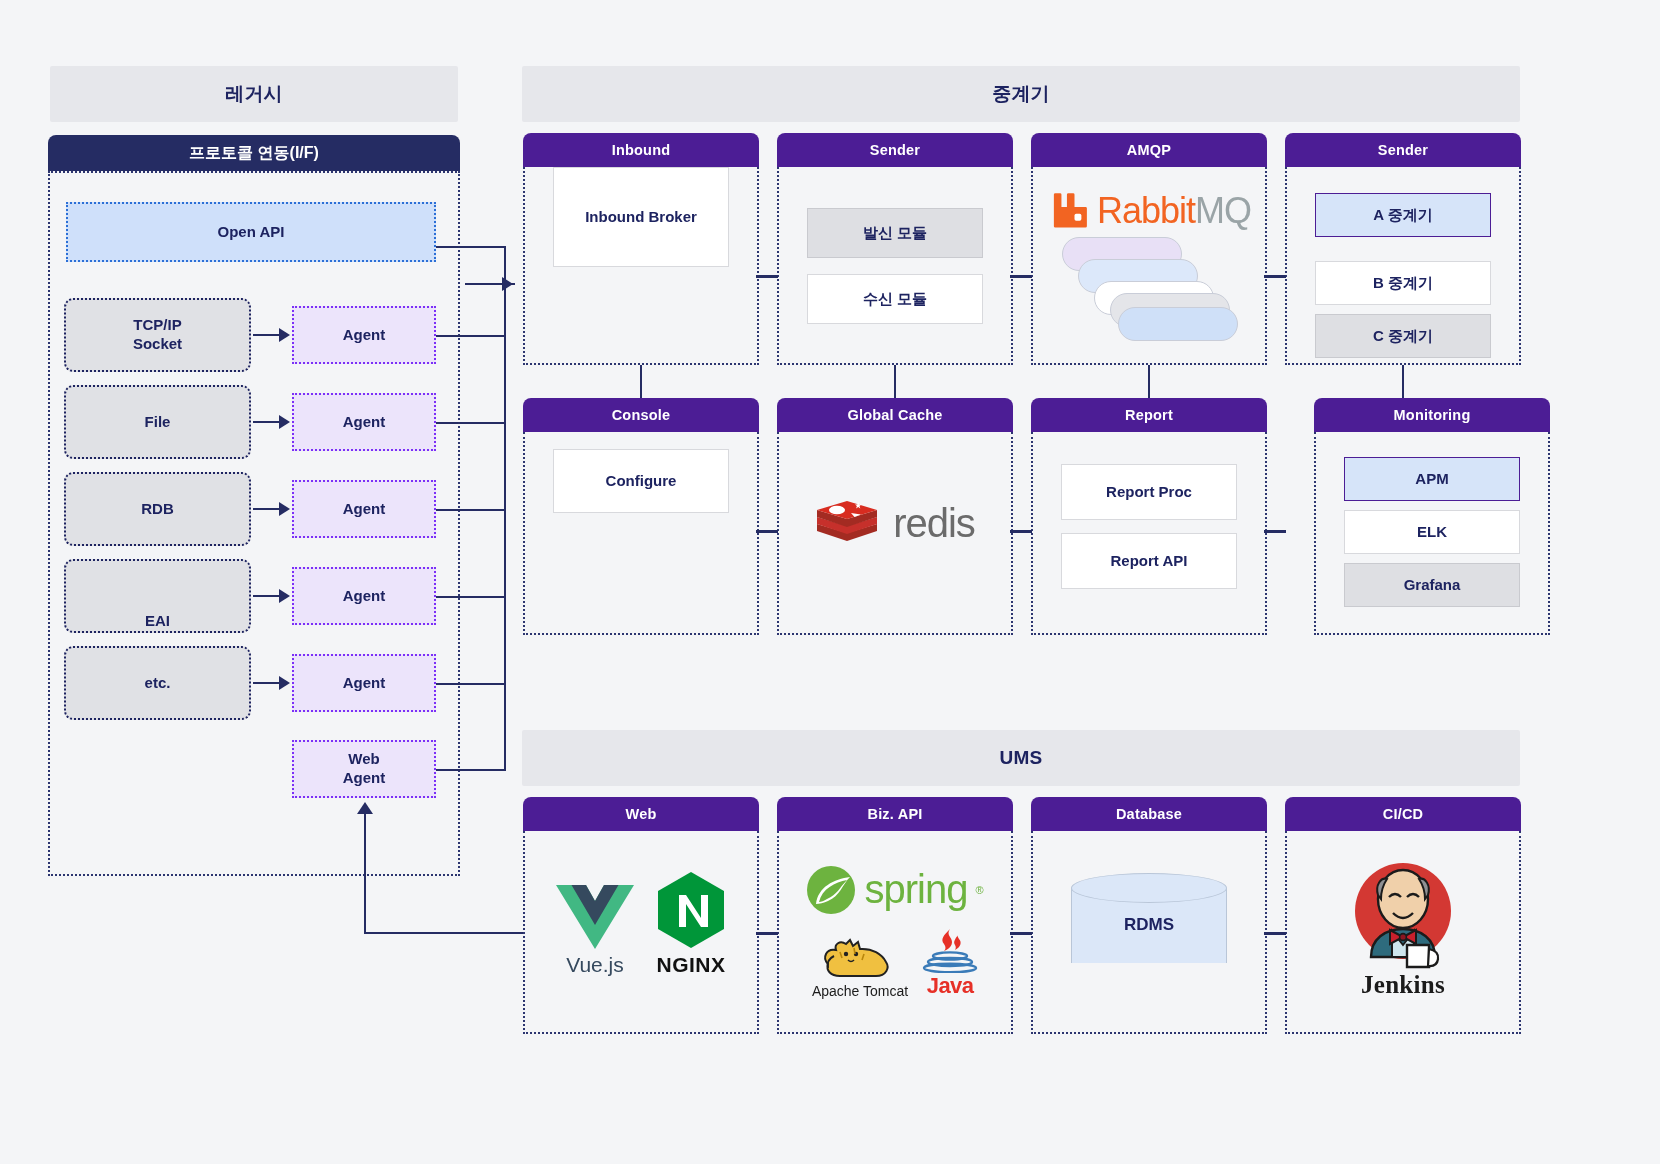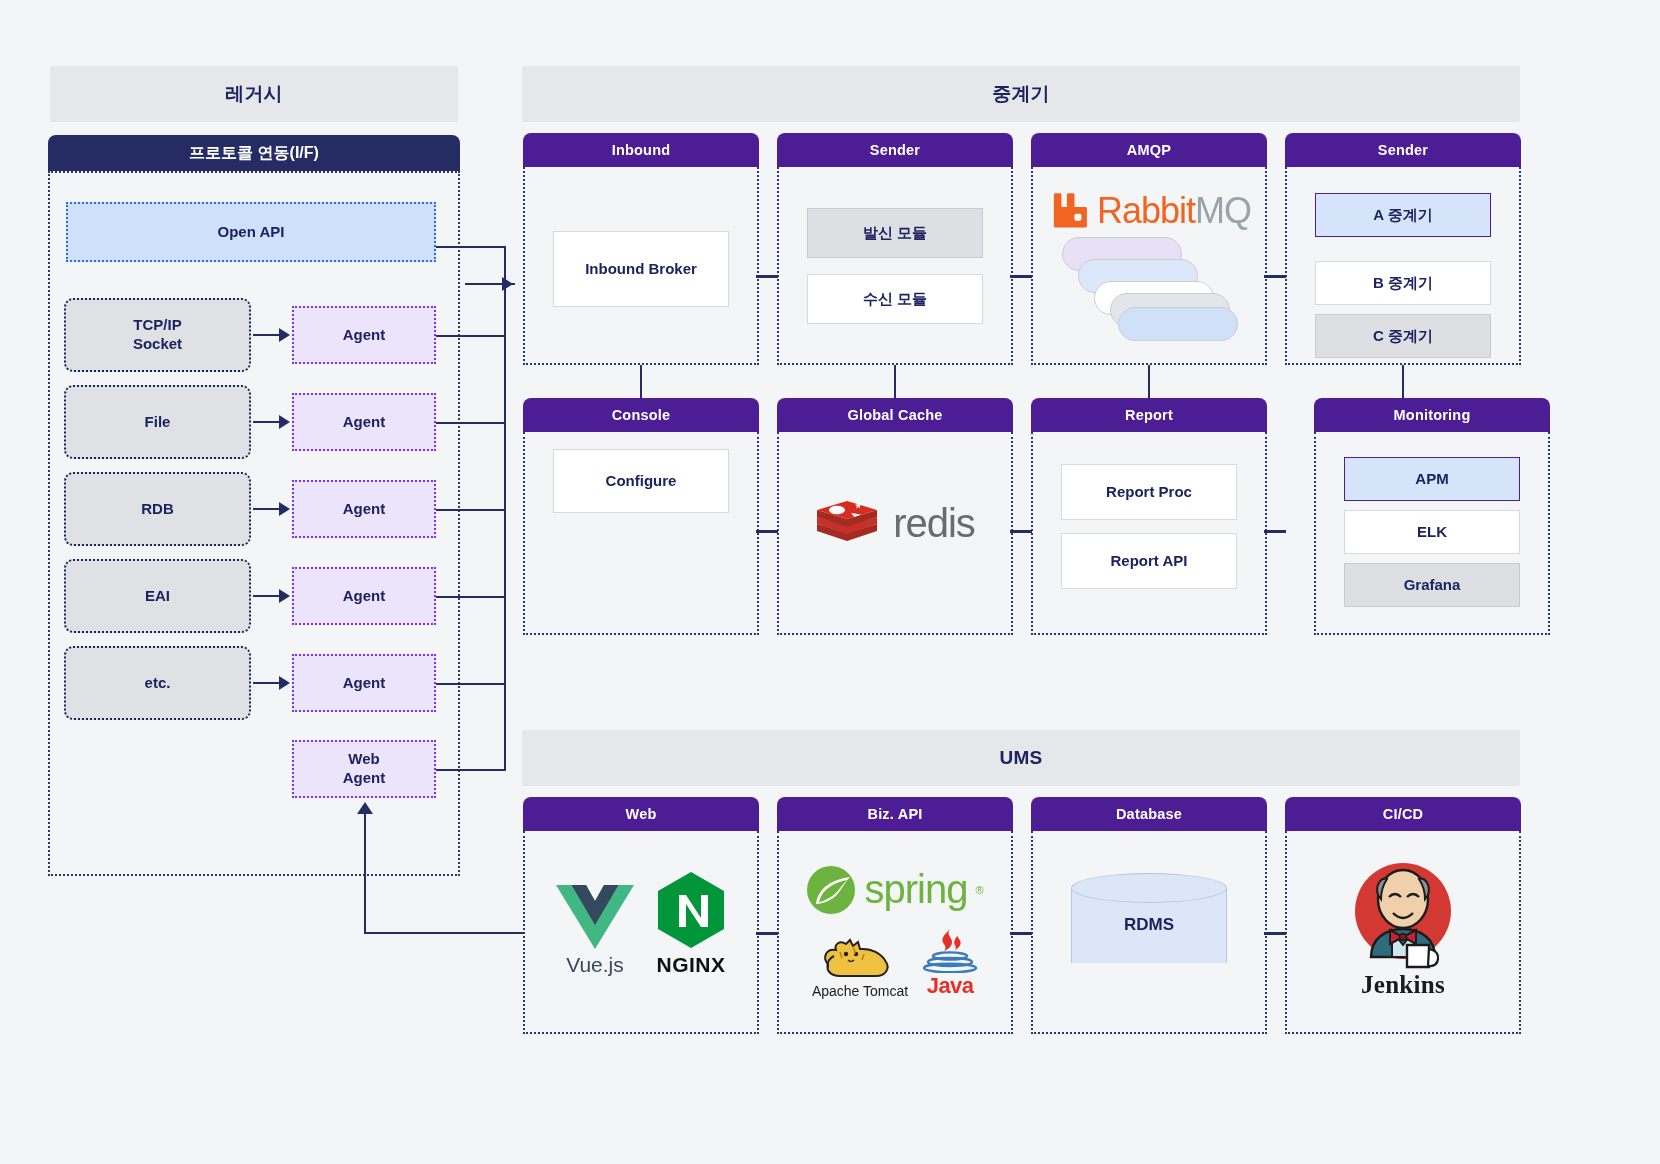--- a/index.html
+++ b/index.html
@@ -187,21 +187,21 @@
     <span>Agent</span>
   </div>
 
   <div class="node dotted-grey" style="position:absolute; left:64px; top:472px; width:187px; height:74px;">
     <span>RDB</span>
   </div>
   <div class="node dotted-violet" style="position:absolute; left:292px; top:480px; width:144px; height:58px;">
     <span>Agent</span>
   </div>
 
-  <div class="node dotted-grey" style="position:absolute; left:64px; top:559px; width:187px; height:74px;">
+  <div class="node dotted-grey" style="position:absolute; left:64px; top:559px; width:187px; height:74px;align-items:flex-end;">
     <span>EAI</span>
   </div>
   <div class="node dotted-violet" style="position:absolute; left:292px; top:567px; width:144px; height:58px;">
     <span>Agent</span>
   </div>
 
   <div class="node dotted-grey" style="position:absolute; left:64px; top:646px; width:187px; height:74px;">
     <span>etc.</span>
   </div>
   <div class="node dotted-violet" style="position:absolute; left:292px; top:654px; width:144px; height:58px;">
@@ -237,21 +237,21 @@
   <div class="line h-line" style="left:465px; top:283px; width:50px;"></div>
   <div class="arrow-r" style="left:502px; top:277px;"></div>
 
   <div class="line h-line" style="left:364px; top:932px; width:160px;"></div>
   <div class="line v-line" style="left:364px; top:812px; height:122px;"></div>
   <div class="arrow-u" style="left:357px; top:802px;"></div>
 
   <div class="panel" style="left:523px; top:133px; width:236px; height:232px;">
     <div class="panel-head">Inbound</div>
     <div class="panel-body">
-      <div class="node white" style="width:176px; height:76px; margin-top:64px;">
+      <div class="node white" style="width:176px; height:100px; ">
         <span>Inbound Broker</span>
       </div>
     </div>
   </div>
 
   <div class="panel" style="left:777px; top:133px; width:236px; height:232px;">
     <div class="panel-head">Sender</div>
     <div class="panel-body">
       <div class="node grey" style="width:176px; height:50px; margin-top:41px;">
         <span>발신 모듈</span>

